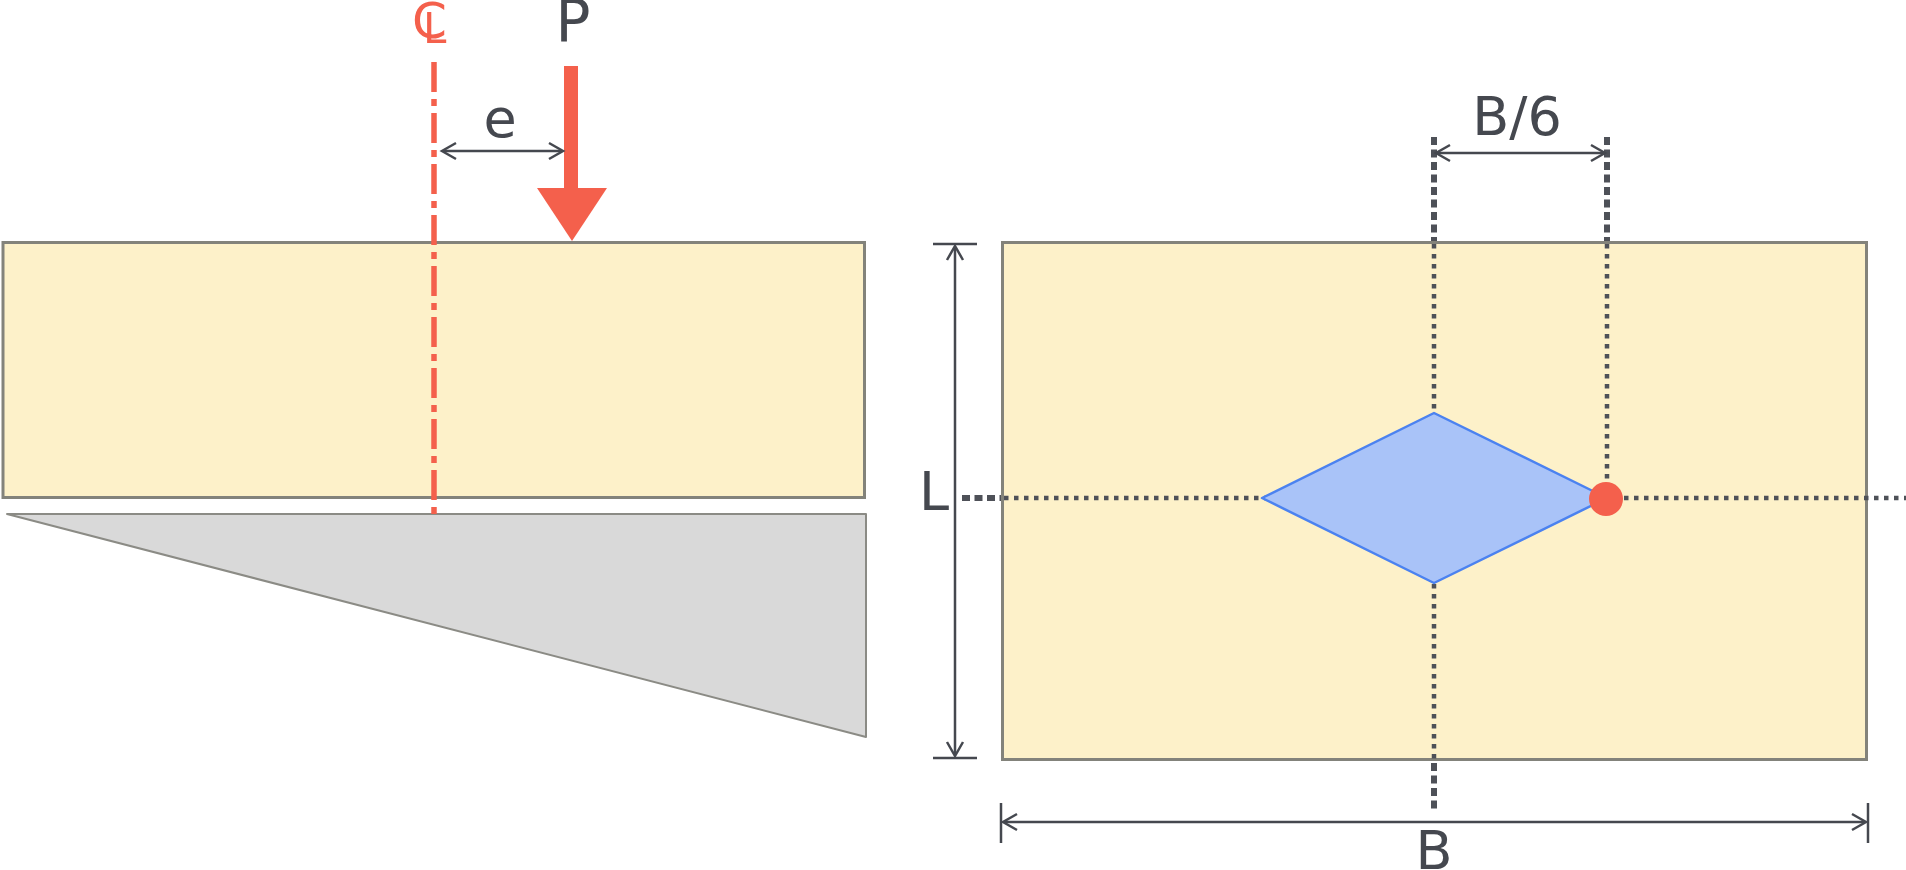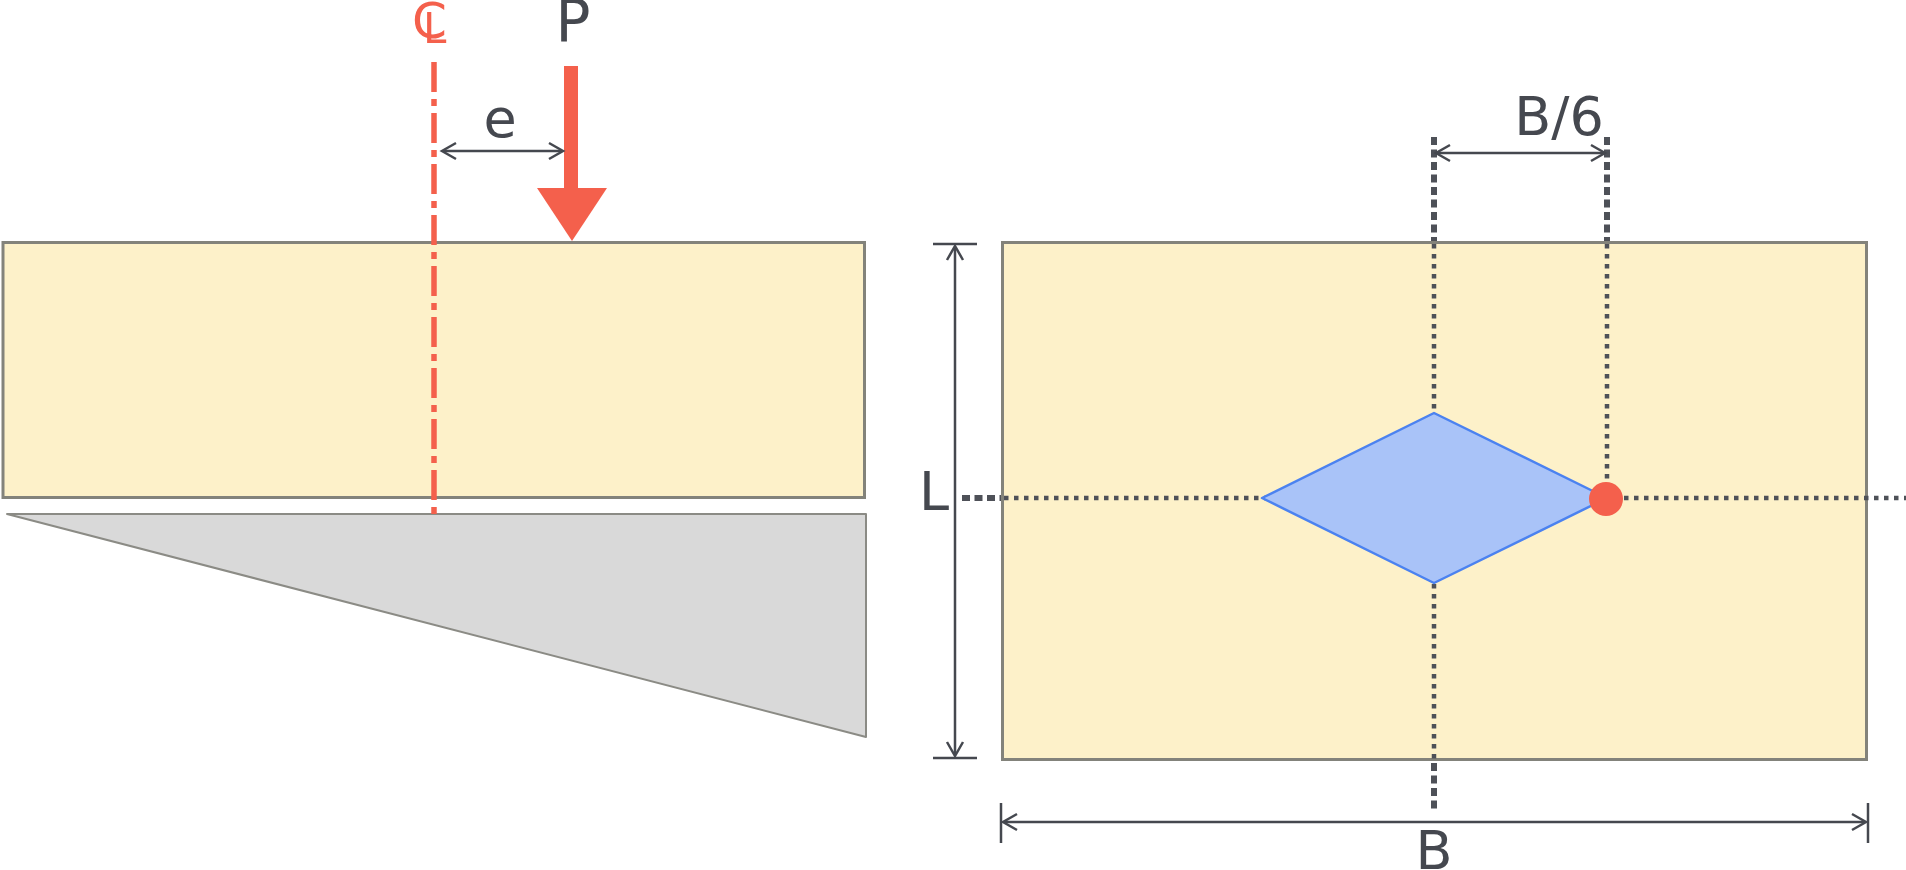--- a/index.html
+++ b/index.html
@@ -106,19 +106,19 @@
 
   <div class="clsym" style="left:412px;top:-4px;">
     <span class="c">C</span>
     <span class="l">L</span>
   </div>
 
   <div class="lbl" style="left:546px;top:-8px;width:54px;font-size:58px;">P</div>
 
   <div class="lbl" style="left:472px;top:92px;width:56px;">e</div>
 
-  <div class="lbl" style="left:1489px;top:90px;width:140px;">B/6</div>
+  <div class="lbl" style="left:1447px;top:90px;width:140px;">B/6</div>
 
   <div class="lbl" style="left:908px;top:465px;width:52px;">L</div>
 
   <div class="lbl" style="left:1402px;top:824px;width:64px;">B</div>
 
 </div>
 
 </body></html>

